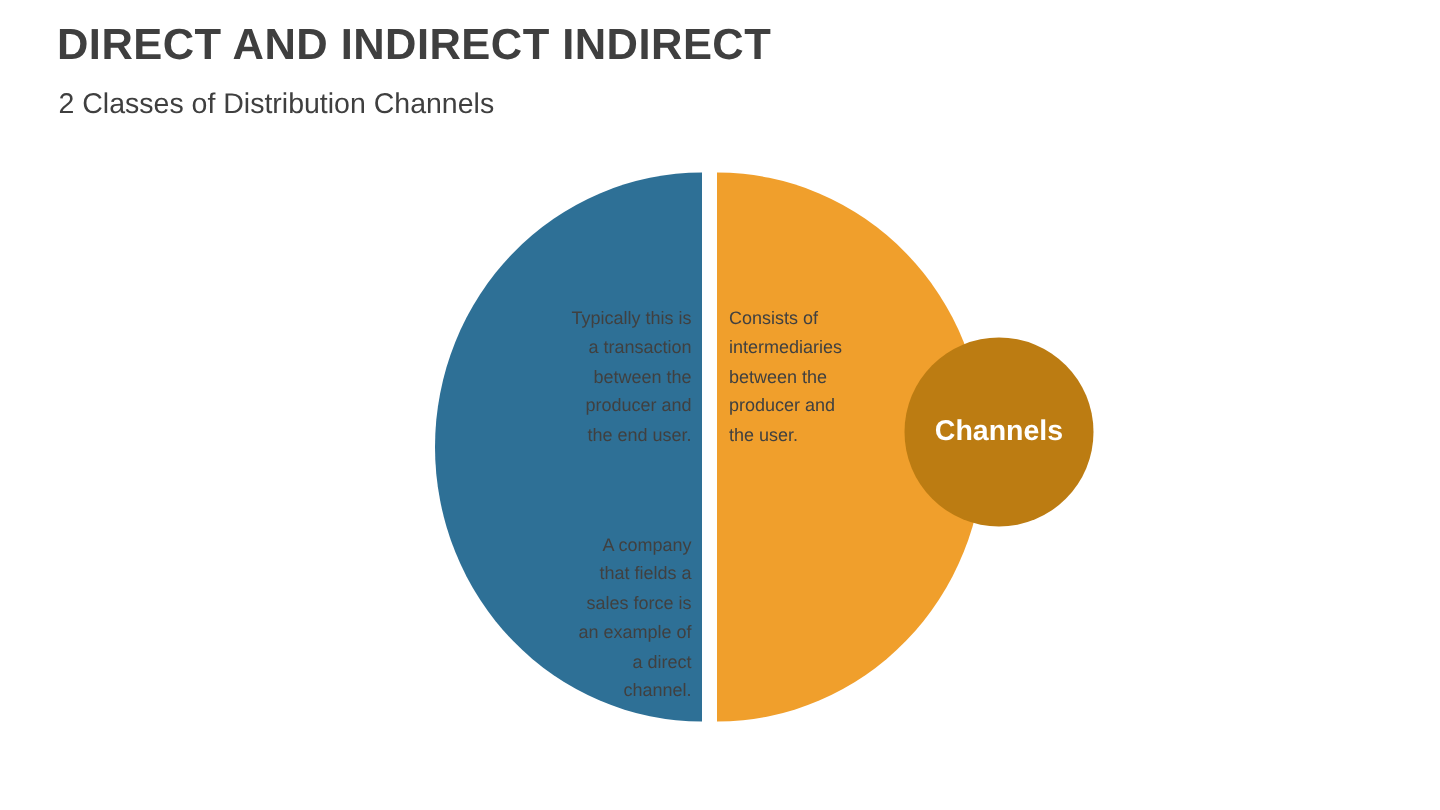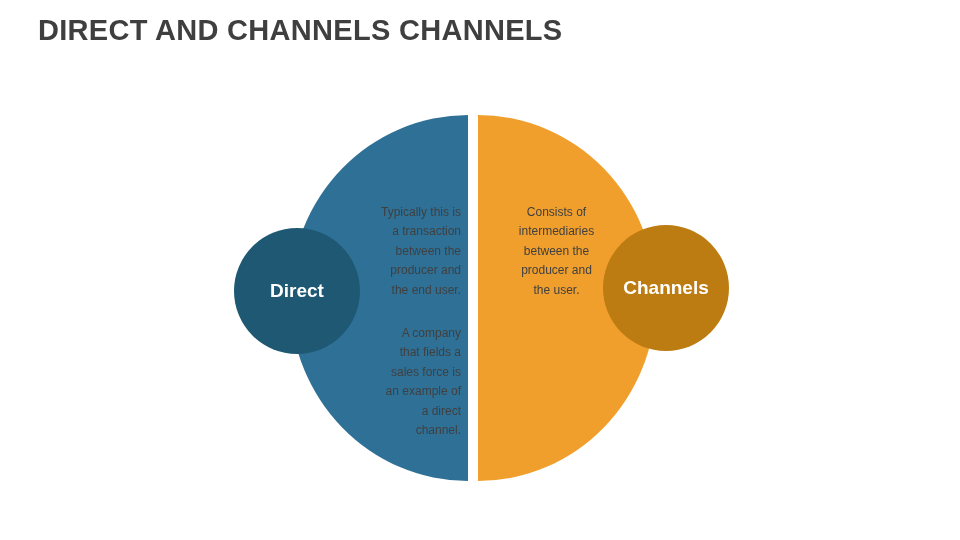--- a/index.html
+++ b/index.html
@@ -63,30 +63,31 @@
     position: absolute;
     top: 183px;
     width: 141px;
     color: #404040;
     font-size: 12px;
     line-height: 19.5px;
     font-weight: 400;
     white-space: pre-line;
   }
   .body-text.left-text { left: 320px; text-align: right; }
-  .body-text.right-text { left: 486px; text-align: center; }
-  .body-text .para2 { margin-top: 4px; }
+  .body-text.right-text { left: 486px; text-align: left; }
+  .body-text .para2 { margin-top: 34px; }
 </style>
 </head>
 <body>
 
 <div class="slide">
 
-  <div class="title">DIRECT AND CHANNELS CHANNELS</div>
+  <div class="title">DIRECT AND INDIRECT INDIRECT</div>
 
+  <div class="subtitle">2 Classes of Distribution Channels</div>
 
   <div class="half left" style="background-color: rgb(46, 112, 150);"></div>
 
   <div class="half right" style="background-color: rgb(240, 159, 44);"></div>
 
   <div class="body-text left-text">
     <div class="para1">Typically this is
 a transaction
 between the
 producer and
@@ -100,21 +101,18 @@
   </div>
 
   <div class="body-text right-text">
     <div class="para1">Consists of
 intermediaries
 between the
 producer and
 the user.</div>
   </div>
 
-  <div class="side-circle direct" style="background-color: rgb(31, 88, 115);">
-    <span class="label">Direct</span>
-  </div>
 
   <div class="side-circle indirect" style="background-color: rgb(188, 124, 18);">
     <span class="label">Channels</span>
   </div>
 
 </div>
 
 </body></html>

